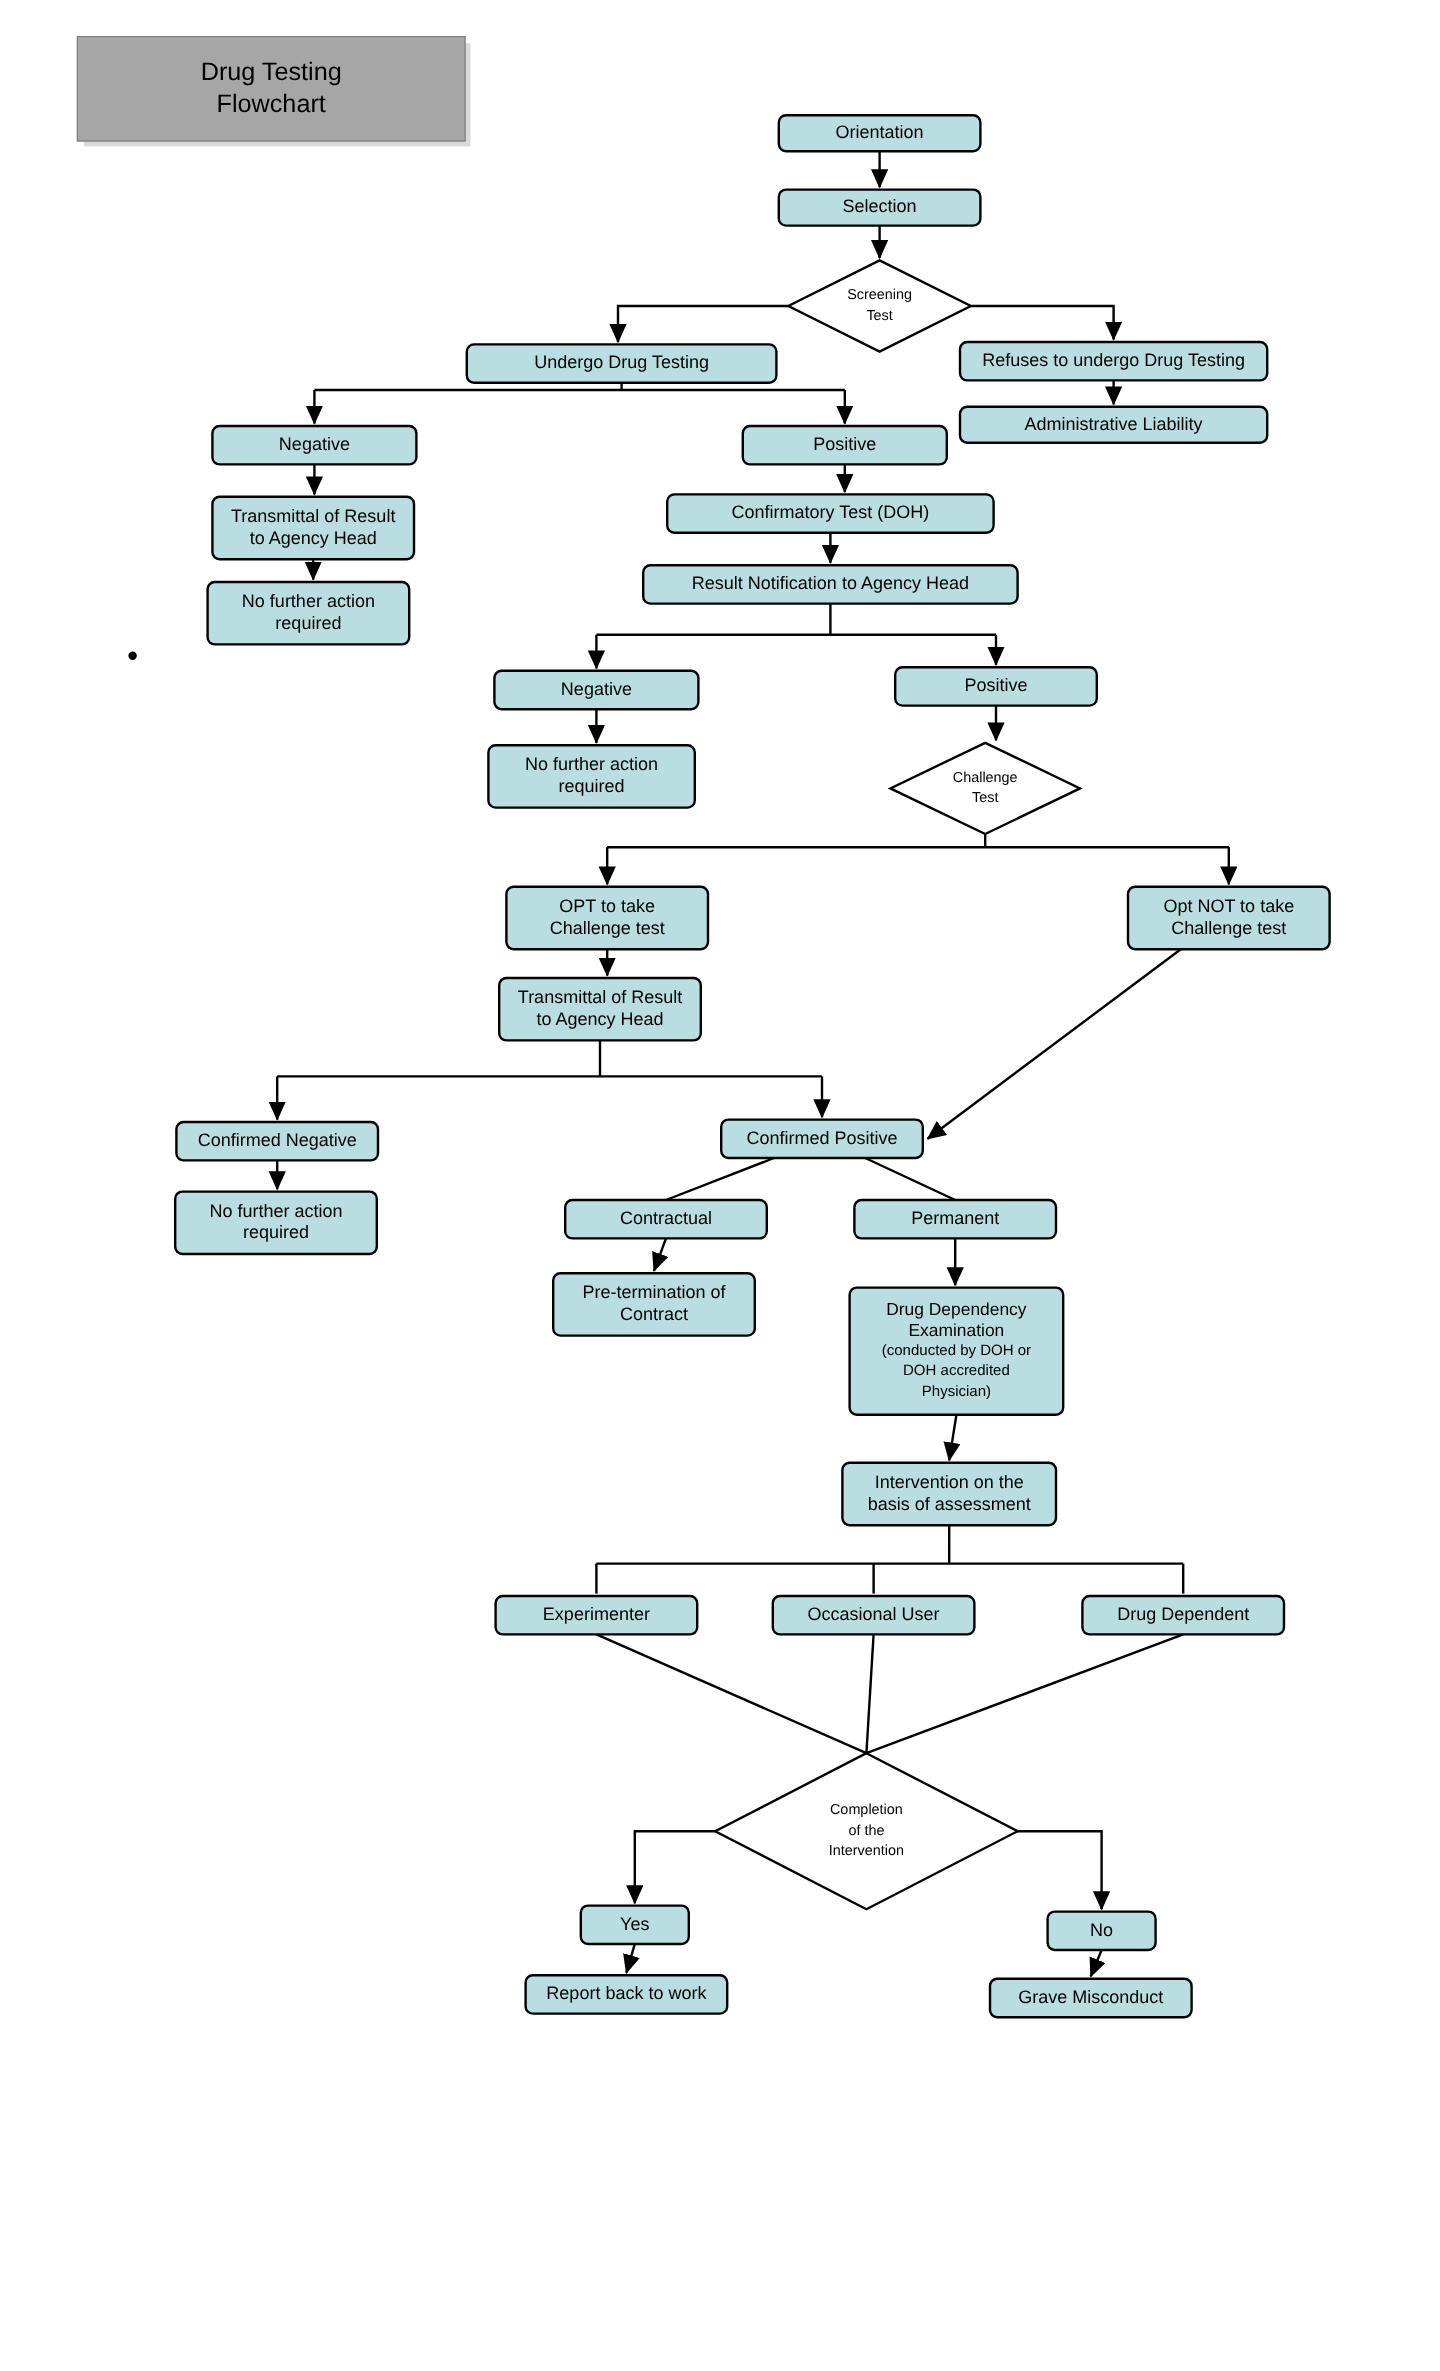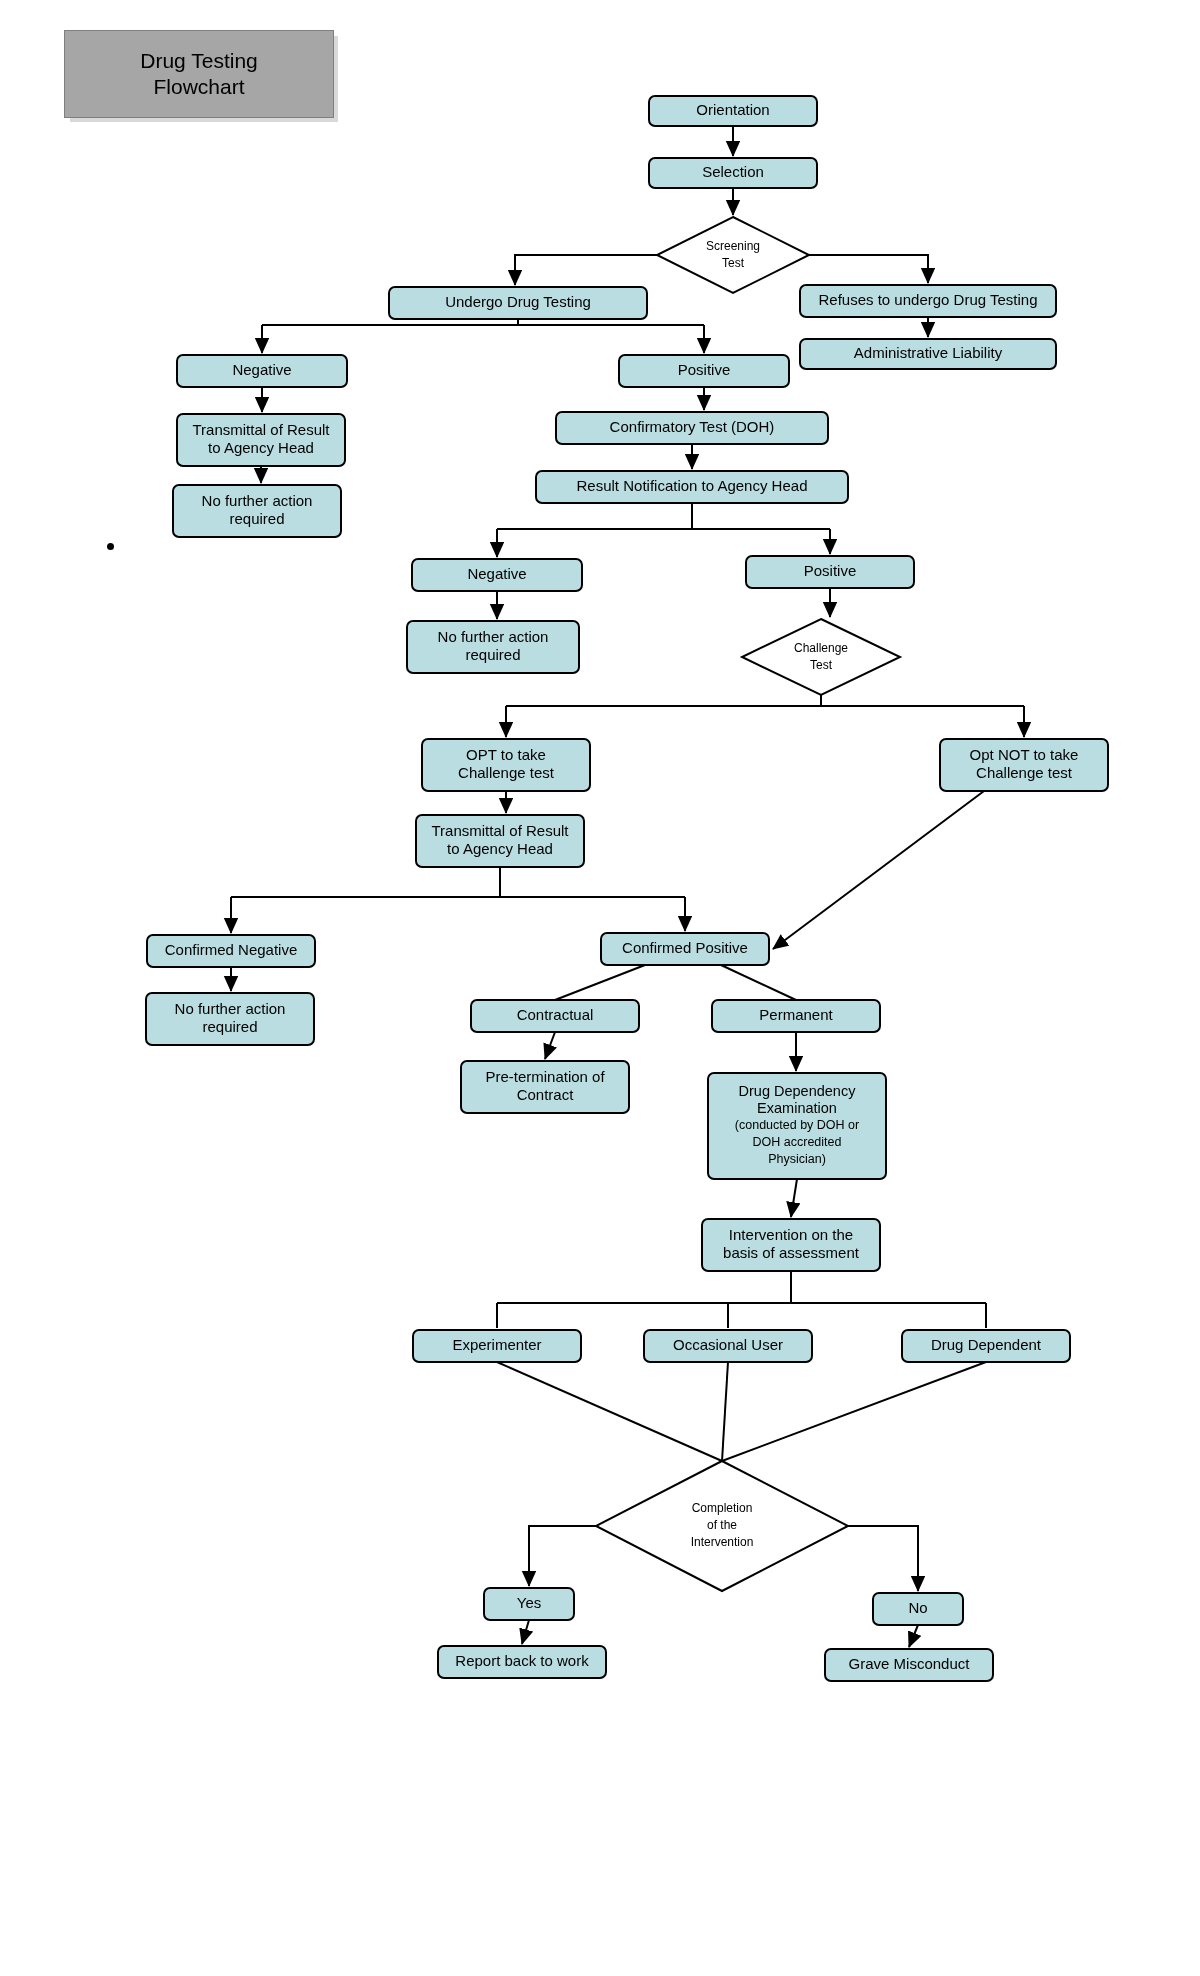--- a/index.html
+++ b/index.html
@@ -17,21 +17,21 @@
   #chart-root {
     position: absolute;
     left: 0; top: 0;
     width: 1200px;
     height: 1976px;
   }
   .title-card {
     position: absolute;
     left: 64px;
     top: 30px;
-    width: 270px;
+    width: 324px;
     height: 88px;
     background: #a6a6a6;
     border: 1px solid #7f7f7f;
     box-shadow: 5px 5px 0 -1px #d9d9d9;
     box-sizing: border-box;
     display: flex;
     align-items: center;
     justify-content: center;
     text-align: center;
     color: #000000;

